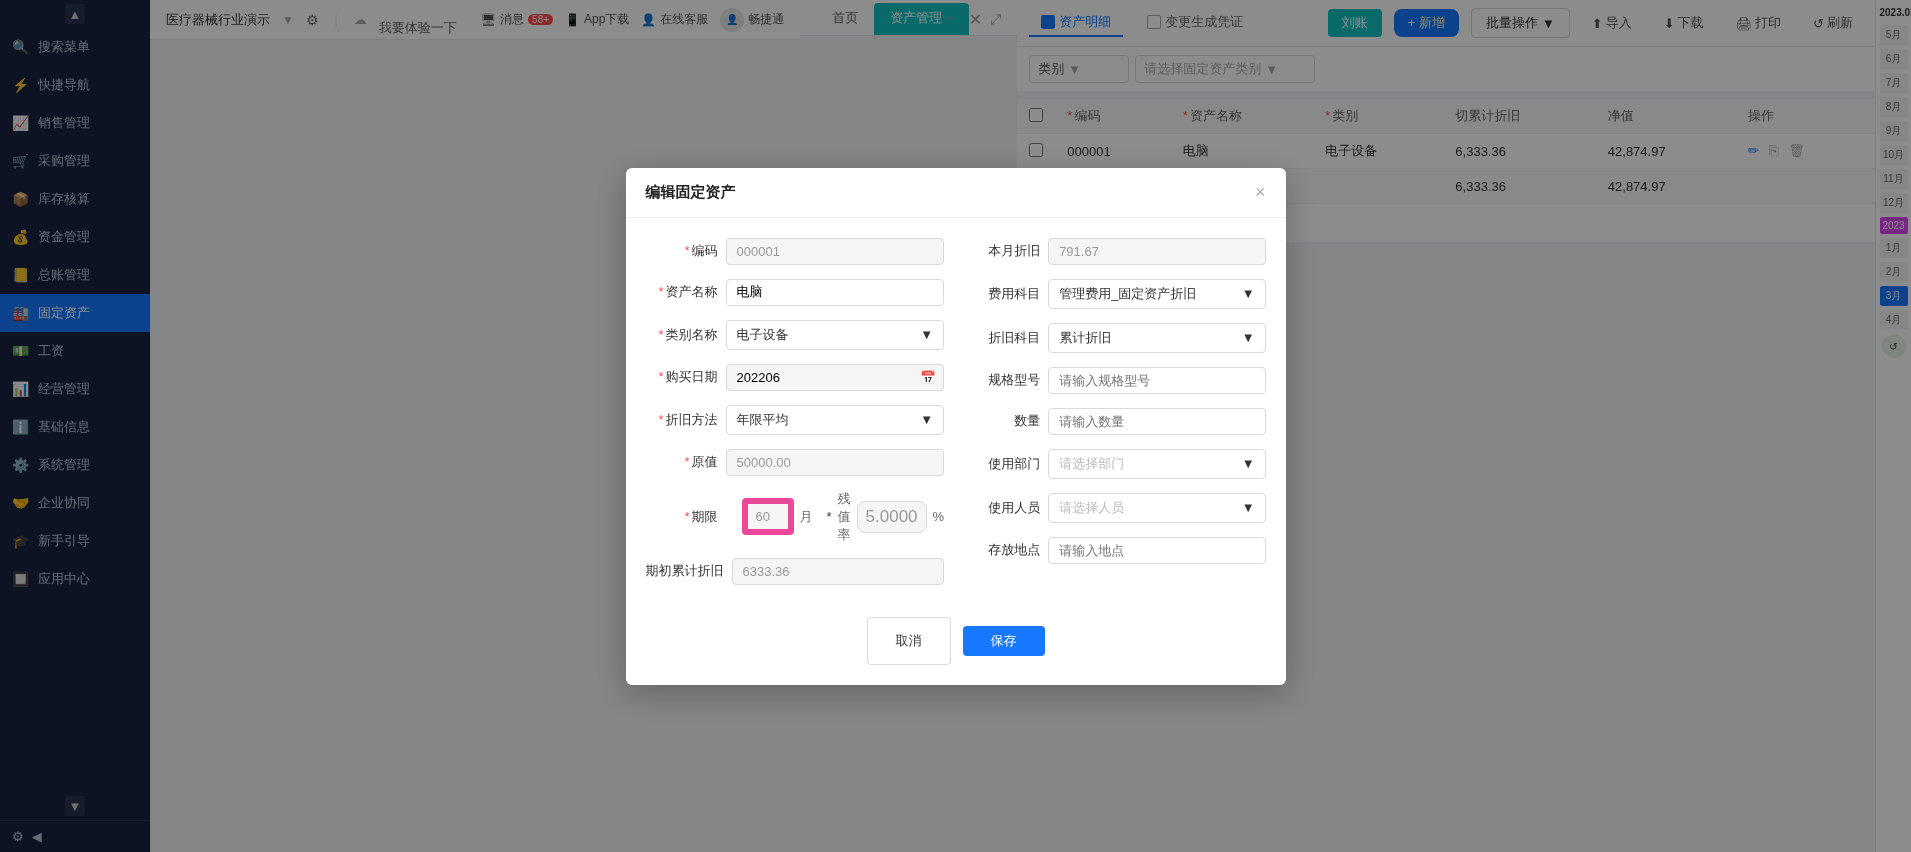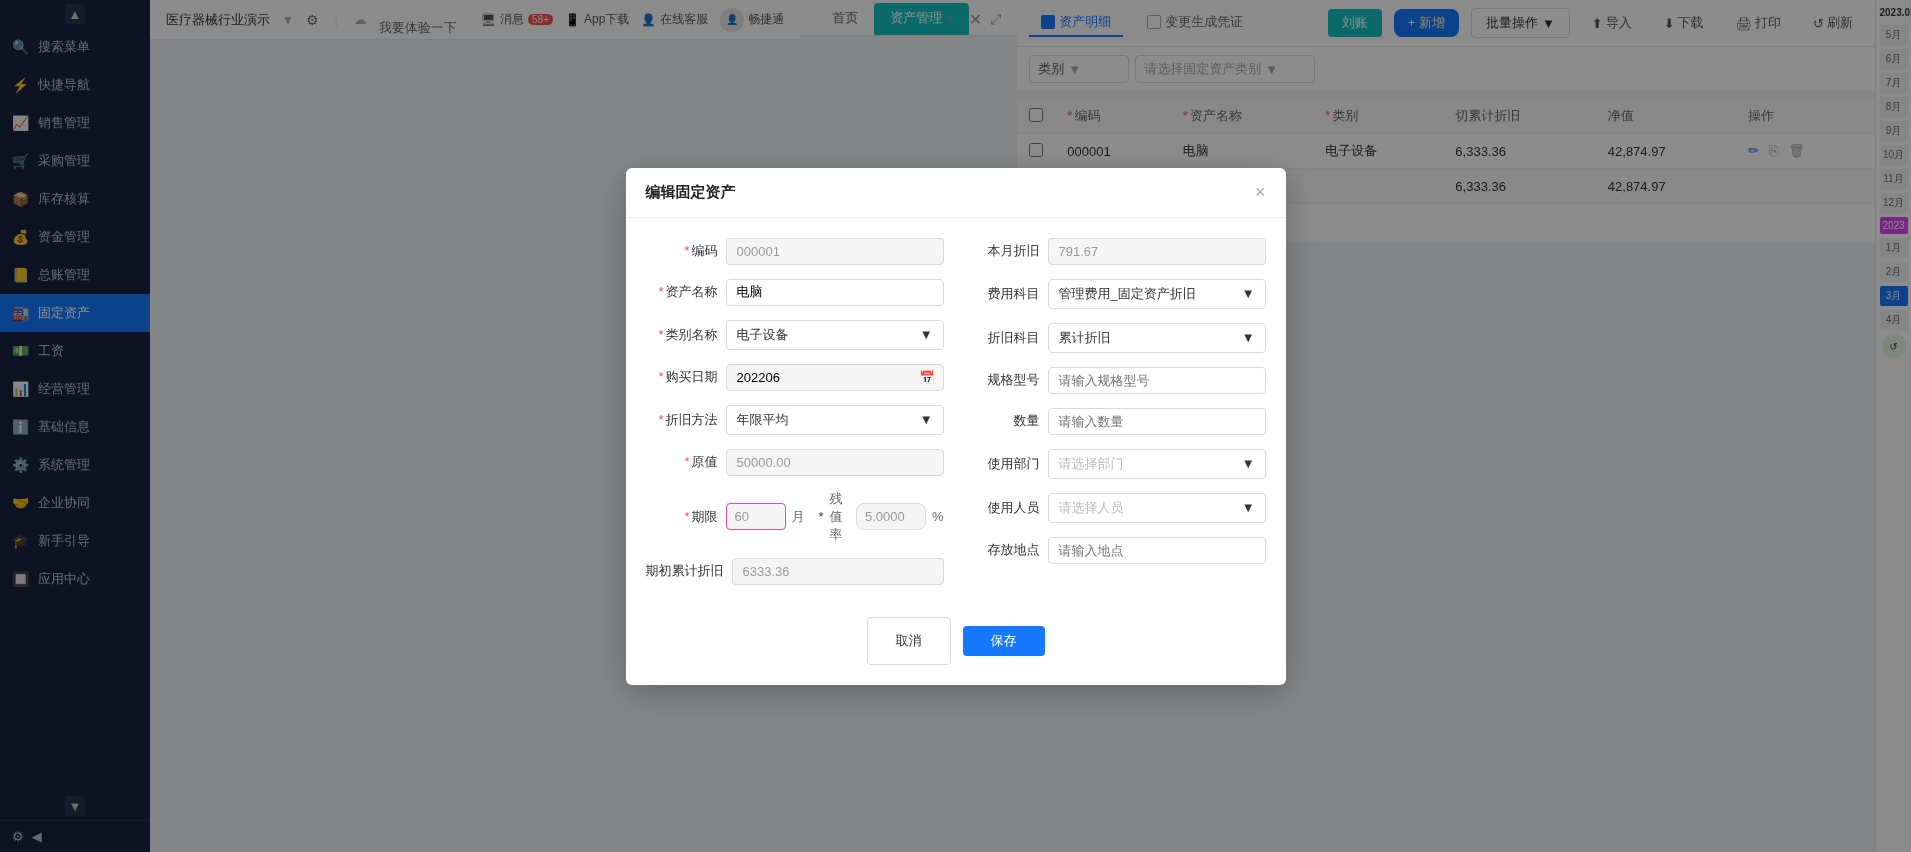--- a/index.html
+++ b/index.html
@@ -78,23 +78,23 @@
     
     .form-grid { display: grid; grid-template-columns: 1fr 1fr; gap: 16px 24px; }
     .form-row { display: flex; align-items: center; gap: 8px; }
     .form-label { min-width: 72px; text-align: right; color: #333; font-size: 13px; white-space: nowrap; }
     .form-label .req { color: #ff4d4f; margin-right: 2px; }
     .form-input { flex: 1; border: 1px solid #d9d9d9; border-radius: 4px; padding: 5px 10px; font-size: 13px; outline: none; background: #fff; }
     .form-input.readonly { background: #f5f5f5; color: #999; }
     .form-select { flex: 1; border: 1px solid #d9d9d9; border-radius: 4px; padding: 5px 10px; font-size: 13px; display: flex; align-items: center; justify-content: space-between; cursor: pointer; background: #fff; }
     .form-select-placeholder { color: #bbb; }
     .period-row { display: flex; align-items: center; gap: 6px; }
-    .period-input { width: 60px; border: 1px solid #ec4899; border-radius: 4px; padding: 5px 8px; font-size: 13px; }
+    .period-input { width: 52px; border: 6px solid #ec4899; border-radius: 4px; padding: 5px 8px; font-size: 13px; margin-left: 16px; }
     .period-label { color: #666; font-size: 13px; }
-    .residual-input { width: 70px; border: 1px solid #d9d9d9; border-radius: 8px; padding: 5px 8px; font-size: 13px; }
+    .residual-input { width: 70px; border: 1px solid #d9d9d9; border-radius: 8px; padding: 5px 8px; font-size: 17px; }
     .btn-cancel { background: #fff; color: #333; border: 1px solid #d9d9d9; padding: 14px 28px; border-radius: 4px; cursor: pointer; font-size: 13px; }
     .btn-save { background: #1677ff; color: #fff; border: none; padding: 6px 28px; border-radius: 4px; cursor: pointer; font-size: 13px; }
 
     .date-input-wrap { flex: 1; position: relative; display: flex; align-items: center; }
     .date-input-wrap input { flex: 1; border: 1px solid #d9d9d9; border-radius: 4px; padding: 5px 28px 5px 10px; font-size: 13px; background: #fff; outline: none; }
     .date-cal-icon { position: absolute; right: 8px; color: #aaa; font-size: 13px; cursor: pointer; }
 
     .note-text { font-size: 12px; color: #bbb; line-height: 1.6; }
   </style>
 </head>

